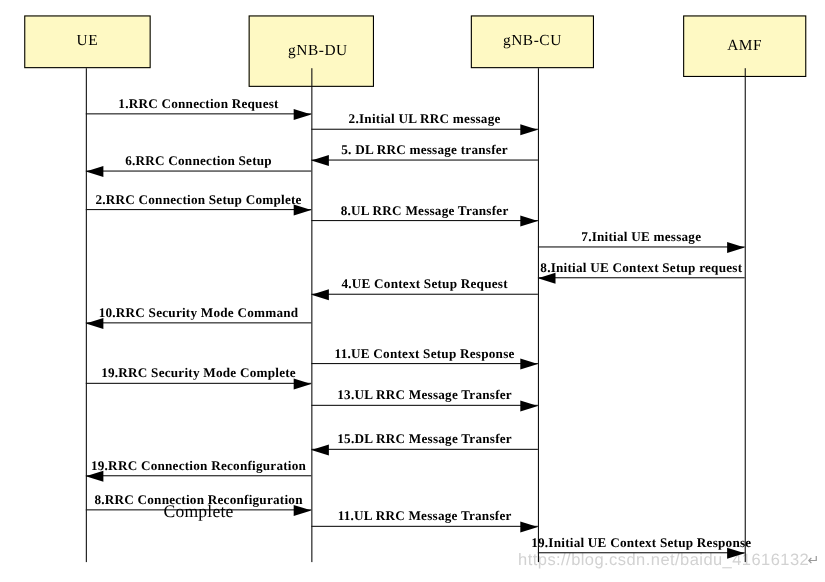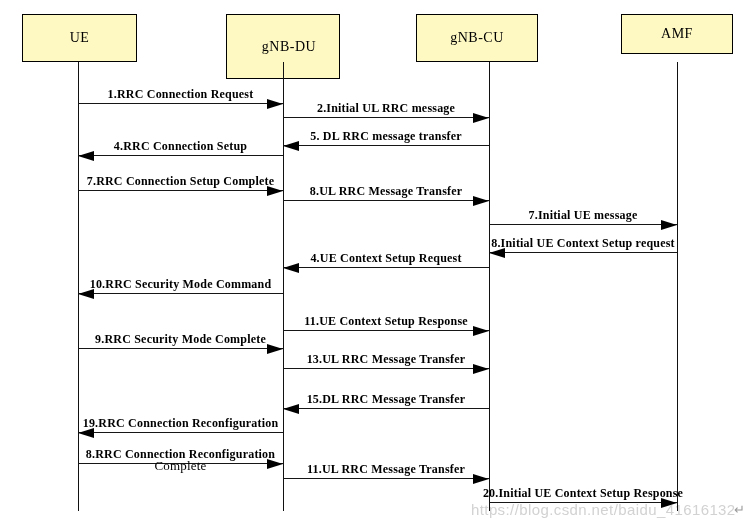--- a/index.html
+++ b/index.html
@@ -67,21 +67,21 @@
     letter-spacing: 0.2px;
     line-height: 13px;
     font-weight: bold;
   }
   .msg-label2 {
     position: absolute;
     left: 50%;
     transform: translateX(-50%);
     top: -4px;
     white-space: nowrap;
-    font-size: 13px;
+    font-size: 16px;
     letter-spacing: 0.2px;
     line-height: 13px;
   }
 
   .watermark {
     position: absolute;
     left: 471px;
     top: 501px;
     font-family: Liberation Sans, sans-serif;
     font-size: 15px;
@@ -105,25 +105,25 @@
   <div class="watermark">https://blog.csdn.net/baidu_41616132</div>
   <div class="return-glyph">↵</div>
 <div class="actor-box" style="left: 22px; top: 14px; width: 115px; height: 48px;">
       <span>UE</span>
     </div>
     <div class="lifeline" style="left: 78px; top: 62px; height: 449px;"></div>
     <div class="actor-box" style="left: 226px; top: 14px; width: 114px; height: 65px; padding-left: 12px;">
       <span>gNB-DU</span>
     </div>
     <div class="lifeline" style="left: 283px; top: 62px; height: 449px;"></div>
-    <div class="actor-box" style="left: 416px; top: 14px; width: 122px; height: 48px;">
+    <div class="actor-box" style="left: 428px; top: 14px; width: 112px; height: 48px;">
       <span>gNB-CU</span>
     </div>
     <div class="lifeline" style="left: 489px; top: 62px; height: 449px;"></div>
-    <div class="actor-box" style="left: 621px; top: 14px; width: 112px; height: 40px;">
+    <div class="actor-box" style="left: 621px; top: 14px; width: 112px; height: 56px;">
       <span>AMF</span>
     </div>
     <div class="lifeline" style="left: 677px; top: 62px; height: 449px;"></div>
     <div class="message" style="left: 78px; top: 103px; width: 205px;">
       <div class="msg-line"></div>
       <div class="msg-arrow dir-right"></div>
       <div class="msg-label">1.RRC Connection Request</div>
     </div>
     <div class="message" style="left: 283px; top: 117px; width: 206px;">
       <div class="msg-line"></div>
@@ -131,26 +131,26 @@
       <div class="msg-label">2.Initial UL RRC message</div>
     </div>
     <div class="message" style="left: 283px; top: 145px; width: 206px;">
       <div class="msg-line"></div>
       <div class="msg-arrow dir-left"></div>
       <div class="msg-label">5. DL RRC message transfer</div>
     </div>
     <div class="message" style="left: 78px; top: 155px; width: 205px;">
       <div class="msg-line"></div>
       <div class="msg-arrow dir-left"></div>
-      <div class="msg-label">4.RRC Connection Setup</div>
+      <div class="msg-label">6.RRC Connection Setup</div>
     </div>
     <div class="message" style="left: 78px; top: 190px; width: 205px;">
       <div class="msg-line"></div>
       <div class="msg-arrow dir-right"></div>
-      <div class="msg-label">7.RRC Connection Setup Complete</div>
+      <div class="msg-label">2.RRC Connection Setup Complete</div>
     </div>
     <div class="message" style="left: 283px; top: 200px; width: 206px;">
       <div class="msg-line"></div>
       <div class="msg-arrow dir-right"></div>
       <div class="msg-label">8.UL RRC Message Transfer</div>
     </div>
     <div class="message" style="left: 489px; top: 224px; width: 188px;">
       <div class="msg-line"></div>
       <div class="msg-arrow dir-right"></div>
       <div class="msg-label">7.Initial UE message</div>
@@ -171,21 +171,21 @@
       <div class="msg-label">10.RRC Security Mode Command</div>
     </div>
     <div class="message" style="left: 283px; top: 330px; width: 206px;">
       <div class="msg-line"></div>
       <div class="msg-arrow dir-right"></div>
       <div class="msg-label">11.UE Context Setup Response</div>
     </div>
     <div class="message" style="left: 78px; top: 348px; width: 205px;">
       <div class="msg-line"></div>
       <div class="msg-arrow dir-right"></div>
-      <div class="msg-label">9.RRC Security Mode Complete</div>
+      <div class="msg-label">19.RRC Security Mode Complete</div>
     </div>
     <div class="message" style="left: 283px; top: 368px; width: 206px;">
       <div class="msg-line"></div>
       <div class="msg-arrow dir-right"></div>
       <div class="msg-label">13.UL RRC Message Transfer</div>
     </div>
     <div class="message" style="left: 283px; top: 408px; width: 206px;">
       <div class="msg-line"></div>
       <div class="msg-arrow dir-left"></div>
       <div class="msg-label">15.DL RRC Message Transfer</div>
@@ -202,15 +202,15 @@
       <div class="msg-label2">Complete</div>
     </div>
     <div class="message" style="left: 283px; top: 478px; width: 206px;">
       <div class="msg-line"></div>
       <div class="msg-arrow dir-right"></div>
       <div class="msg-label">11.UL RRC Message Transfer</div>
     </div>
     <div class="message" style="left: 489px; top: 502px; width: 188px;">
       <div class="msg-line"></div>
       <div class="msg-arrow dir-right"></div>
-      <div class="msg-label">20.Initial UE Context Setup Response</div>
+      <div class="msg-label">19.Initial UE Context Setup Response</div>
     </div>
   </div>
 
 </body></html>

